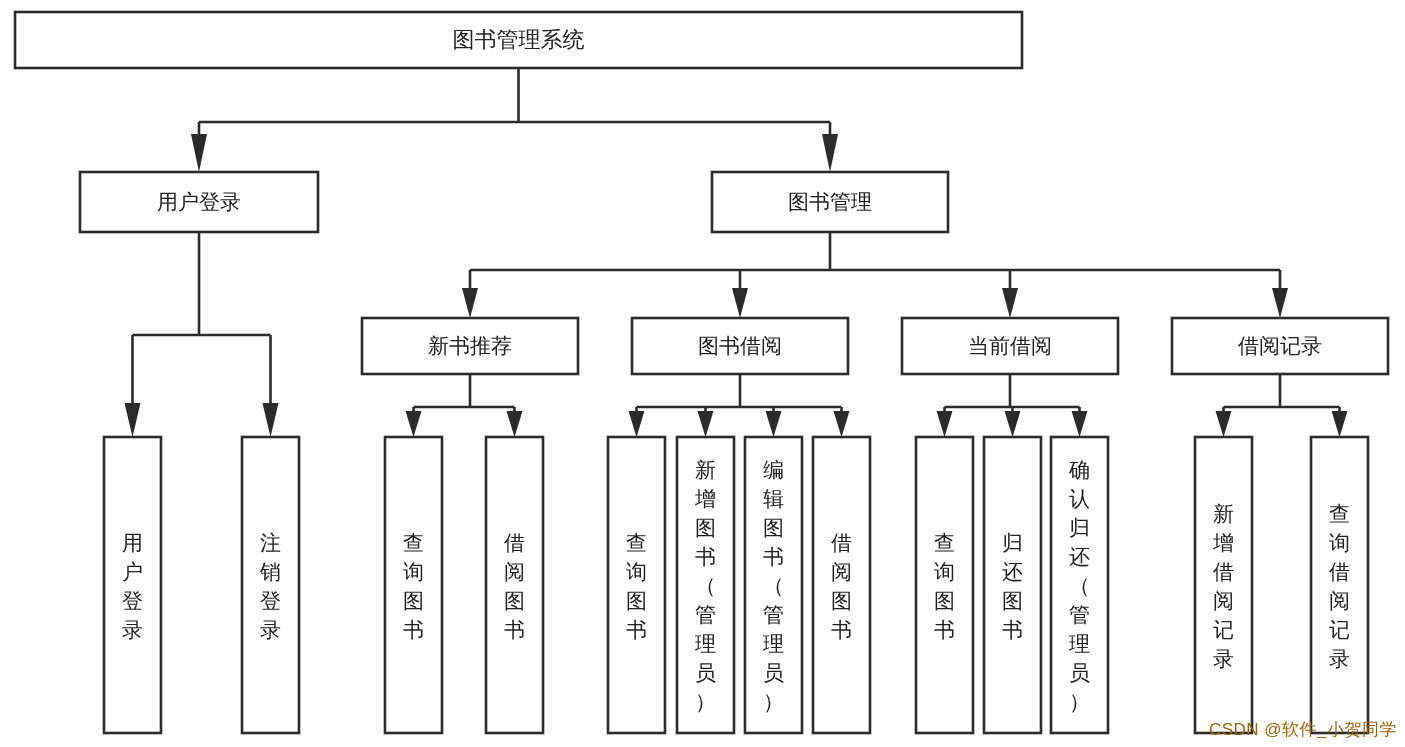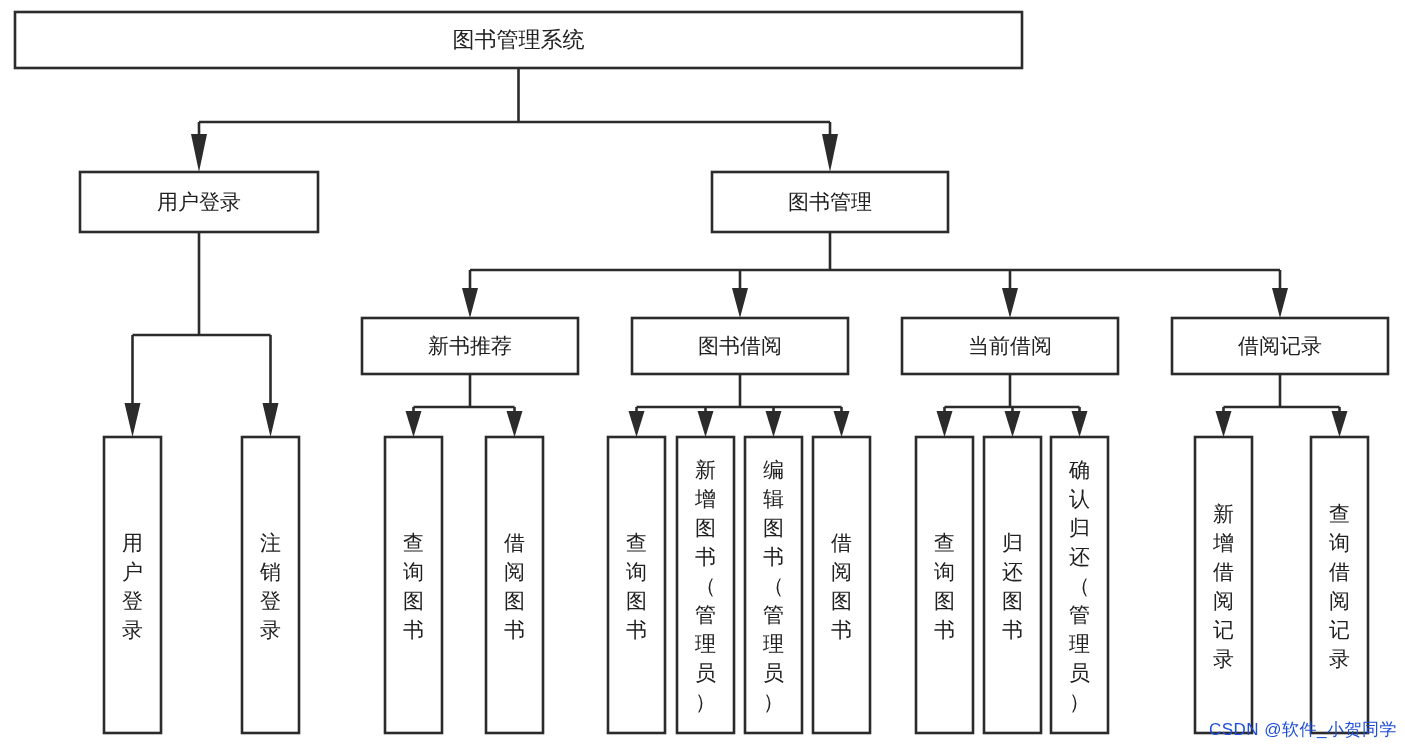--- a/index.html
+++ b/index.html
@@ -57,21 +57,21 @@
   }
   .title-label {
     font-size: 22px;
   }
   .watermark {
     position: absolute;
     right: 8px;
     bottom: 6px;
     font-family: "Liberation Sans", "DejaVu Sans", sans-serif;
     font-size: 17px;
-    color: #1d4ed8;
+    color: #a16207;
     letter-spacing: 0.5px;
     white-space: nowrap;
     user-select: none;
     text-align: center;
   }
 </style>
 </head>
 <body>
 
 <div id="diagram-root">

